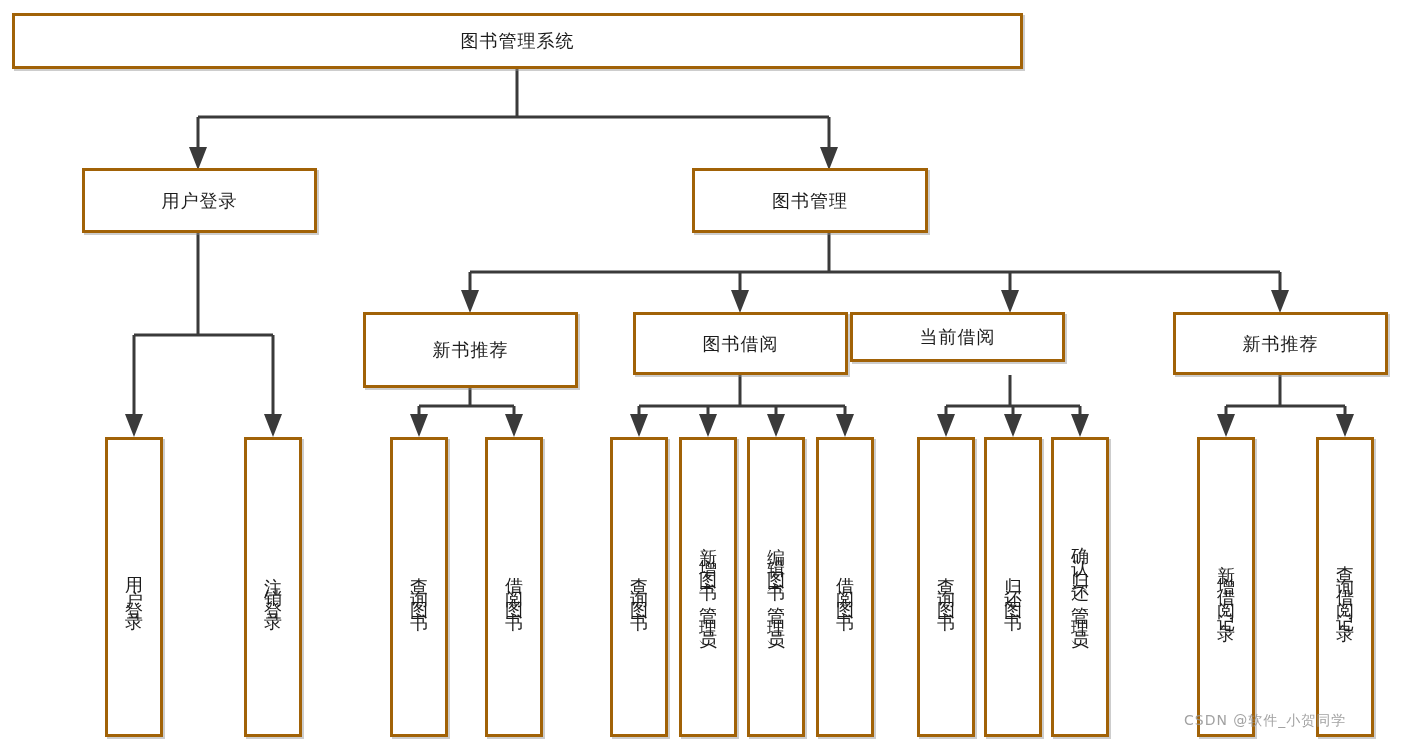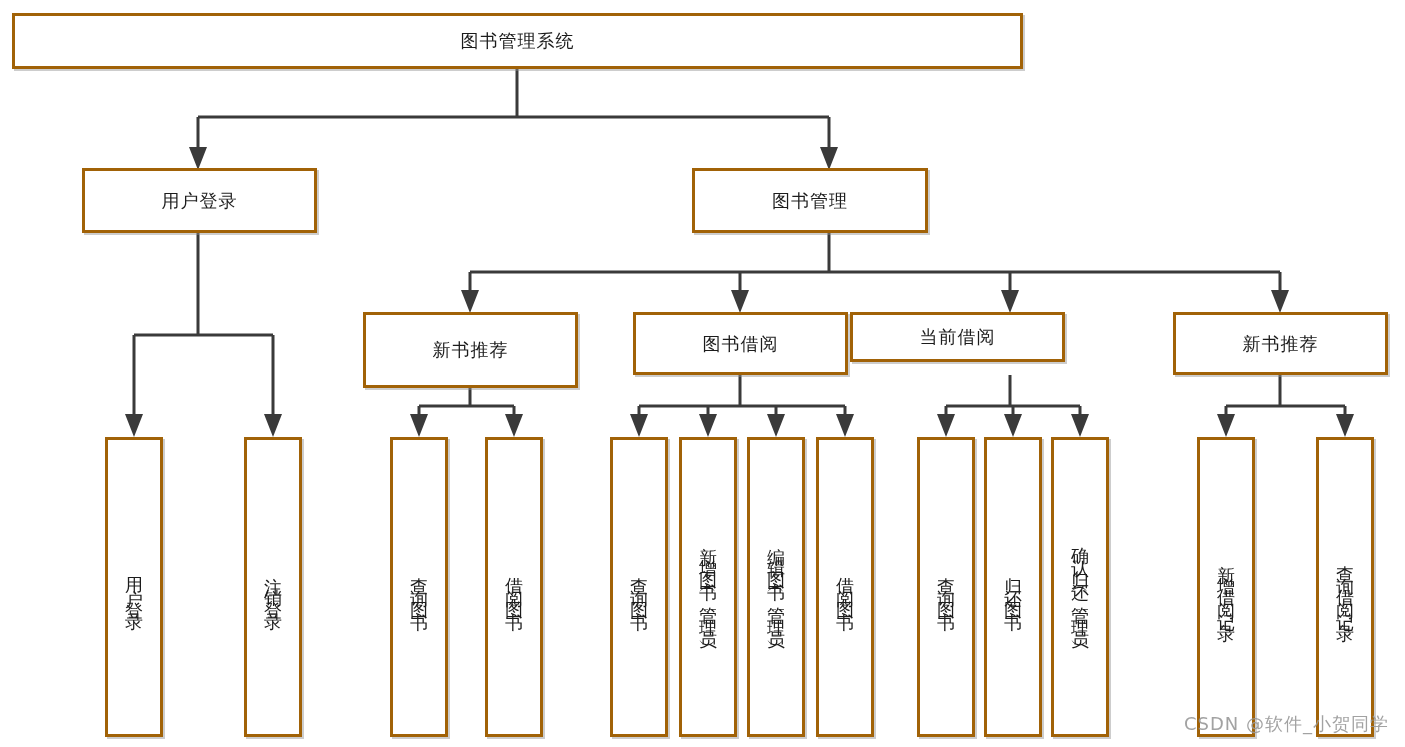--- a/index.html
+++ b/index.html
@@ -41,21 +41,21 @@
     text-orientation: mixed;
     letter-spacing: 12px;
     line-height: 1;
     white-space: normal;
     padding: 0;
   }
   .watermark {
     position: absolute;
     left: 1184px;
     top: 712px;
-    font-size: 18px;
+    font-size: 14px;
     color: rgba(152,152,152,0.9);
     letter-spacing: 1px;
     white-space: nowrap;
   }
 </style>
 </head>
 <body>
 
 <div class="stage">
 

